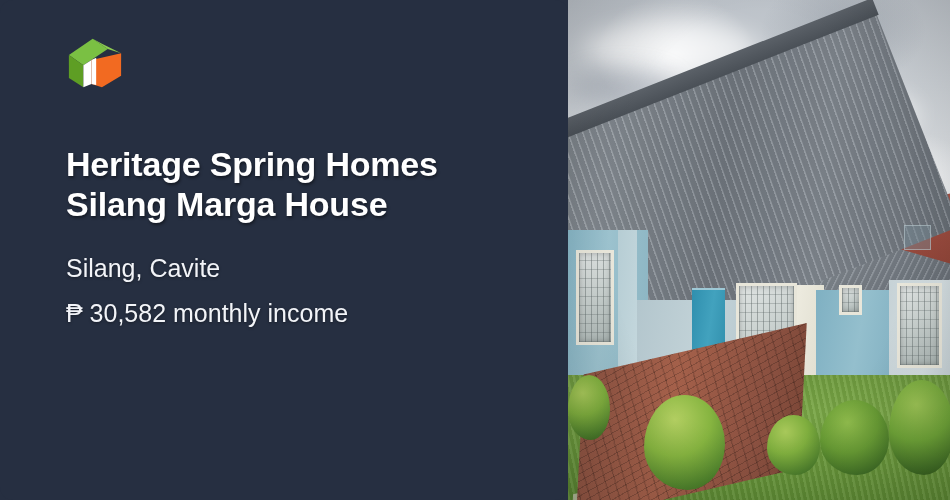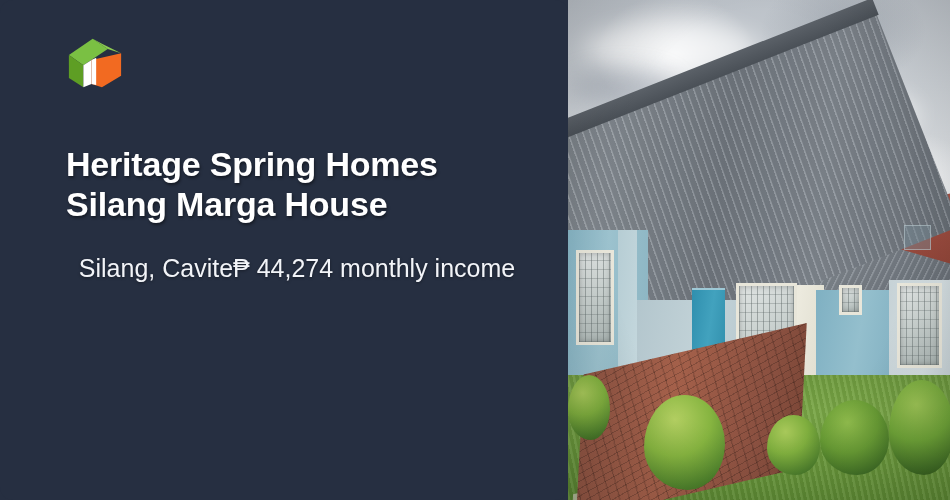--- a/index.html
+++ b/index.html
@@ -44,21 +44,21 @@
     font-weight:bold;
     line-height:40px;
     color:#ffffff;
     letter-spacing:-0.2px;
     text-shadow:1px 2px 3px rgba(0,0,0,0.45);
     max-width:470px;
     margin-bottom:22px;
   }
 
   
-  .details { display:flex; flex-direction:row;justify-content:center; }
+  .details { display:flex; flex-direction:column;justify-content:center; }
   .detail-line {
     font-size:25px;
     line-height:45px;
     color:#f2f4f8;
     font-weight:400;
     text-shadow:0px 1px 3px rgba(0,0,0,0.4);
     max-width:470px;
     white-space:nowrap;
   }
   .detail-line.wrap { white-space:normal; line-height:44px; }
@@ -328,21 +328,21 @@
         <polygon points="44,86 62,92 62,92 44,86" fill="#d8551a"></polygon>
 
         <polygon points="44,45 52,41 52,88 44,86" fill="#ffffff"></polygon>
       </svg>
     </div>
 
     <h1 class="title">Heritage Spring Homes Silang Marga House</h1>
 
     <div class="details">
       <div class="detail-line">Silang, Cavite</div>
-      <div class="detail-line">₱ 44,274 monthly income</div>
+      <div class="detail-line">₱ 30,582 monthly income</div>
     </div>
 
   </section>
 
   <section class="photo-panel">
     <div class="photo">
 
       <div class="sky">
         <div class="cloud-streak cs1"></div>
         <div class="cloud-streak cs2"></div>

